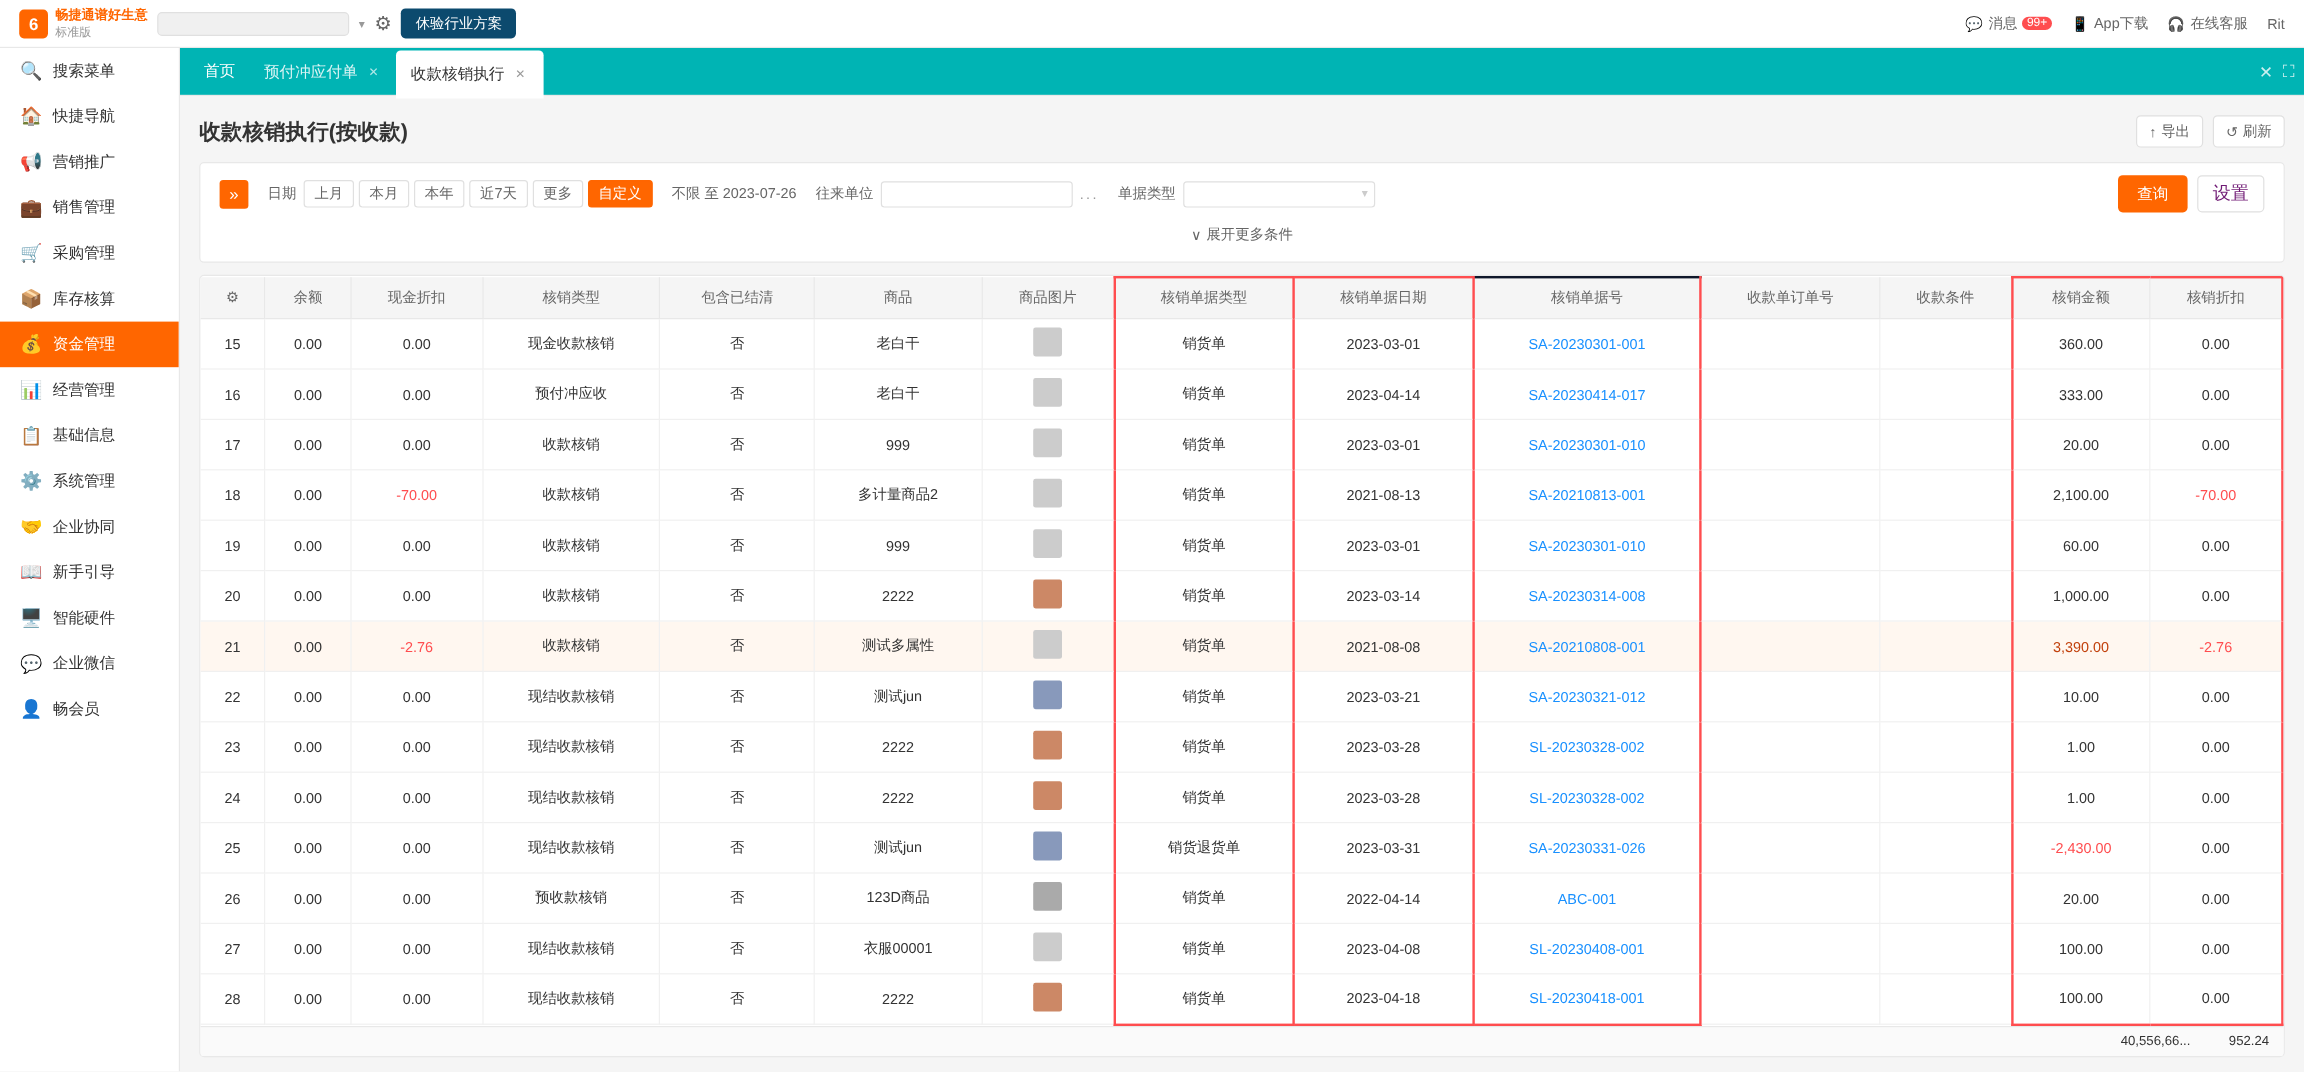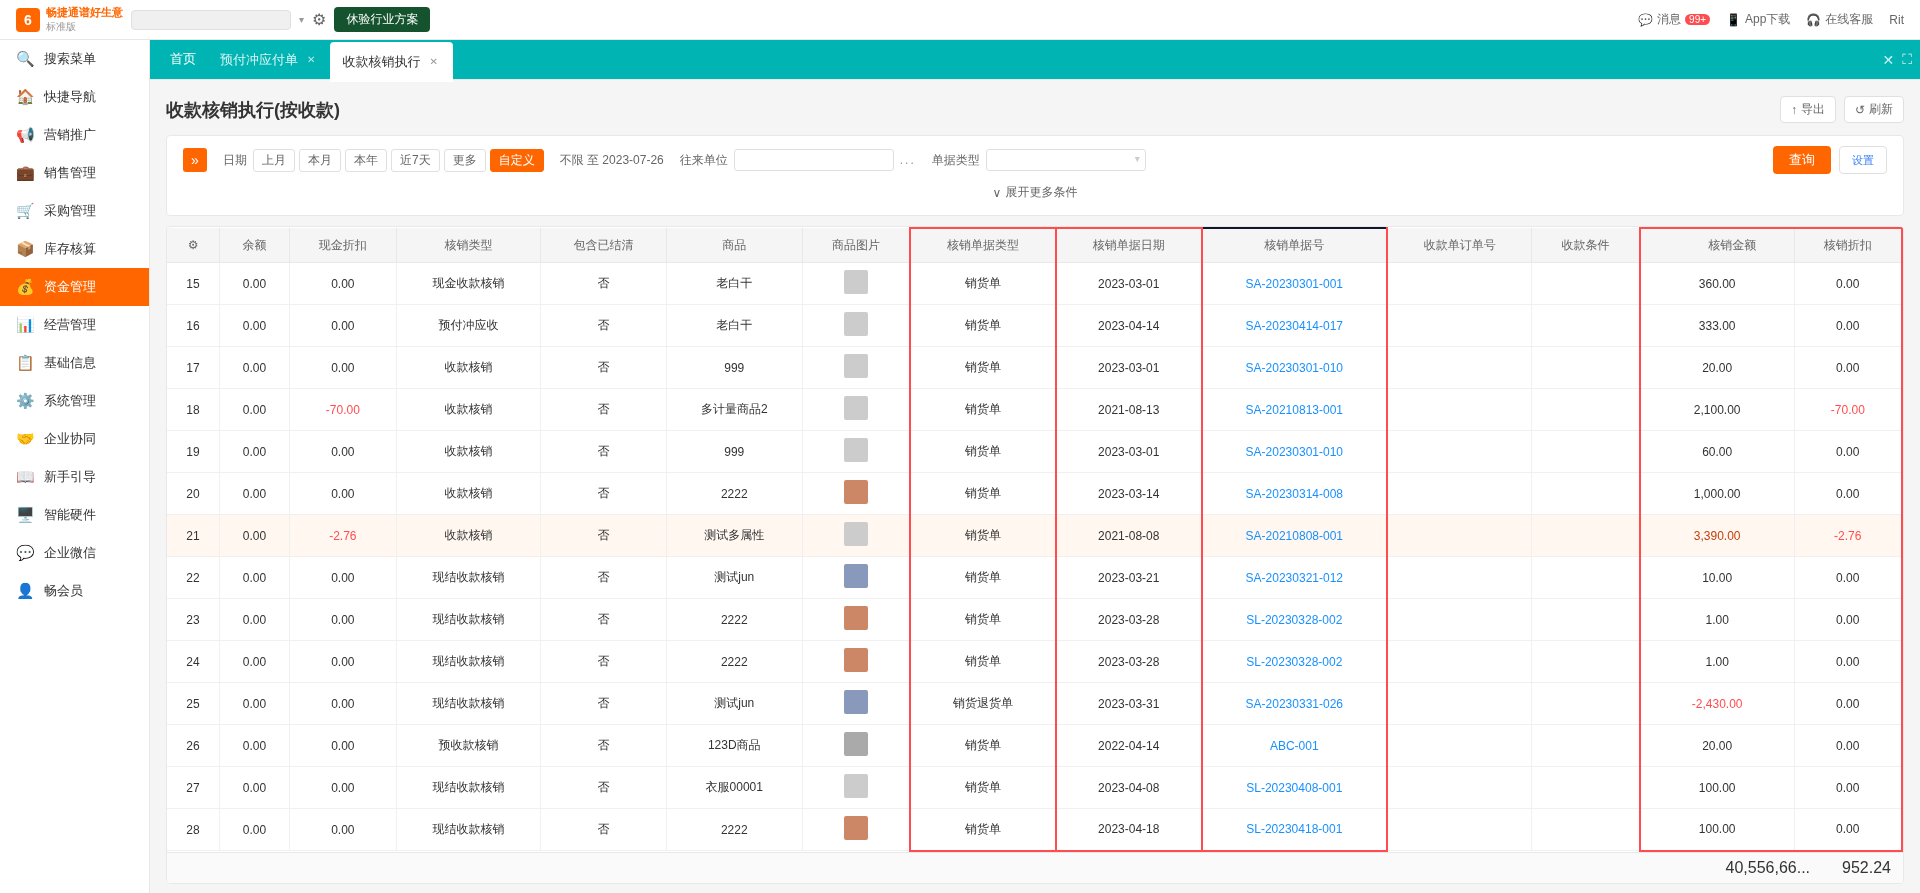--- a/index.html
+++ b/index.html
@@ -6,21 +6,21 @@
     body { font-family: 'Microsoft YaHei', Arial, sans-serif; font-size: 13px; background: #f5f5f5; color: #333; overflow: hidden; }
 
     
     .top-bar { height: 40px; background: #fff; display: flex; align-items: center; padding: 0 16px; border-bottom: 1px solid #e8e8e8; gap: 12px; }
     .top-bar-left { display: flex; align-items: center; gap: 8px; flex: 1; }
     .logo-area { display: flex; align-items: center; gap: 6px; font-size: 12px; color: #666; }
     .logo-icon { width: 24px; height: 24px; background: #ff6600; border-radius: 4px; display: flex; align-items: center; justify-content: center; color: white; font-size: 14px; font-weight: bold; }
     .breadcrumb-input { background: #f0f0f0; border: 1px solid #e0e0e0; border-radius: 4px; padding: 2px 8px; font-size: 12px; color: #999; width: 160px; }
     .dropdown-arrow { color: #999; font-size: 10px; }
     .gear-btn { color: #666; cursor: pointer; font-size: 16px; }
-    .industry-btn { background: #14532d; color: white; border: none; border-radius: 4px; padding: 4px 12px; font-size: 12px; cursor: pointer; }
+    .industry-btn { background: #0c4a6e; color: white; border: none; border-radius: 4px; padding: 4px 12px; font-size: 12px; cursor: pointer; }
     .top-bar-right { display: flex; align-items: center; gap: 16px; }
     .notif-area { display: flex; align-items: center; gap: 4px; cursor: pointer; font-size: 12px; color: #666; }
     .badge { background: #ff4d4f; color: white; border-radius: 8px; padding: 0 4px; font-size: 10px; }
     .app-area { display: flex; align-items: center; gap: 4px; cursor: pointer; font-size: 12px; color: #666; }
     .service-area { display: flex; align-items: center; gap: 4px; cursor: pointer; font-size: 12px; color: #666; }
     .user-area { font-size: 12px; color: #666; cursor: pointer; }
 
     
     .layout { display: flex; height: calc(100vh - 40px); }
     .sidebar { width: 150px; background: #fff; border-right: 1px solid #e8e8e8; display: flex; flex-direction: column; overflow-y: auto; }
@@ -53,51 +53,51 @@
     .filter-item { display: flex; align-items: center; gap: 6px; font-size: 12px; }
     .filter-label { color: #666; white-space: nowrap; }
     .filter-date-btns { display: flex; gap: 4px; }
     .date-btn { padding: 2px 8px; border: 1px solid #e0e0e0; border-radius: 3px; cursor: pointer; font-size: 12px; background: white; color: #666; }
     .date-btn.active { background: #ff6600; color: white; border-color: #ff6600; }
     .date-range { font-size: 12px; color: #666; }
     .filter-input { border: 1px solid #e0e0e0; border-radius: 3px; padding: 3px 8px; font-size: 12px; width: 160px; color: #ccc; }
     .filter-dots { color: #999; letter-spacing: 2px; }
     .filter-select { border: 1px solid #e0e0e0; border-radius: 3px; padding: 3px 24px 3px 8px; font-size: 12px; color: #ccc; background: white; appearance: none; width: 160px; }
     .query-btn { background: #ff6600; color: white; border: none; border-radius: 4px; padding: 5px 16px; font-size: 13px; cursor: pointer; }
-    .settings-btn { background: white; color: #3b82f6; border: 1px solid #e0e0e0; border-radius: 4px; padding: 5px 12px; font-size: 11px; cursor: pointer; }
+    .settings-btn { background: white; color: #701a75; border: 1px solid #e0e0e0; border-radius: 4px; padding: 5px 12px; font-size: 15px; cursor: pointer; }
     .expand-btn { display: flex; align-items: center; gap: 4px; cursor: pointer; font-size: 12px; color: #666; margin: 6px auto 0; width: fit-content; }
     .filter-expand-bar { text-align: center; padding: 4px; }
 
     
     .table-container { background: white; border: 1px solid #e8e8e8; border-radius: 4px; overflow: auto; position: relative; }
     table { width: 100%; border-collapse: collapse; font-size: 12px; min-width: 1400px; }
     thead tr { background: #f5f5f5; }
     th { padding: 8px 10px; text-align: center; border-bottom: 1px solid #e8e8e8; border-right: 1px solid #e8e8e8; font-weight: normal; color: #666; white-space: nowrap; }
     td { padding: 7px 10px; text-align: center; border-bottom: 1px solid #f0f0f0; border-right: 1px solid #f0f0f0; color: #333; white-space: nowrap; }
     tbody tr.highlighted { background: #fff7f0; }
     .link-text { color: #1890ff; cursor: pointer; text-decoration: none; }
 
     
-    .table-footer { display: flex; justify-content: flex-end; padding: 6px 12px; background: #fafafa; border-top: 1px solid #e8e8e8; font-size: 16px; gap: 32px; }
+    .table-footer { display: flex; justify-content: flex-end; padding: 6px 12px; background: #fafafa; border-top: 1px solid #e8e8e8; font-size: 11px; gap: 32px; }
 
     
     .table-container::-webkit-scrollbar { height: 6px; width: 6px; }
     .table-container::-webkit-scrollbar-thumb { background: #ccc; border-radius: 3px; }
 
     
     .box-col-type th.c-type, .box-col-type td.c-type { border-left: 2px solid #ff4d4f; border-right: 2px solid #ff4d4f; }
     .box-col-date th.c-date, .box-col-date td.c-date { border-left: 2px solid #ff4d4f; border-right: 2px solid #ff4d4f; }
     .box-col-no th.c-no, .box-col-no td.c-no { border-left: 2px solid #ff4d4f; border-right: 2px solid #ff4d4f; }
     .box-col-amount th.c-amount, .box-col-amount td.c-amount { border-left: 2px solid #ff4d4f; }
     .box-col-discount th.c-discount, .box-col-discount td.c-discount { border-right: 2px solid #ff4d4f; }
 
     table thead tr th.c-type { border-top: 2px solid #ff4d4f; }
     table thead tr th.c-date { border-top: 2px solid #ff4d4f; }
     table thead tr th.c-no { border-top: 2px solid #0f172a; }
-    table thead tr th.c-amount { border-top: 2px solid #ff4d4f; padding-left: 40px; }
+    table thead tr th.c-amount { border-top: 2px solid #ff4d4f; }
     table thead tr th.c-discount { border-top: 2px solid #ff4d4f; }
 
     .last-row td.c-type { border-bottom: 2px solid #ff4d4f; }
     .last-row td.c-date { border-bottom: 2px solid #ff4d4f; }
     .last-row td.c-no { border-bottom: 2px solid #ff4d4f; }
     .last-row td.c-amount { border-bottom: 2px solid #ff4d4f; }
     .last-row td.c-discount { border-bottom: 2px solid #ff4d4f; }
   </style>
 </head>
 <body>

